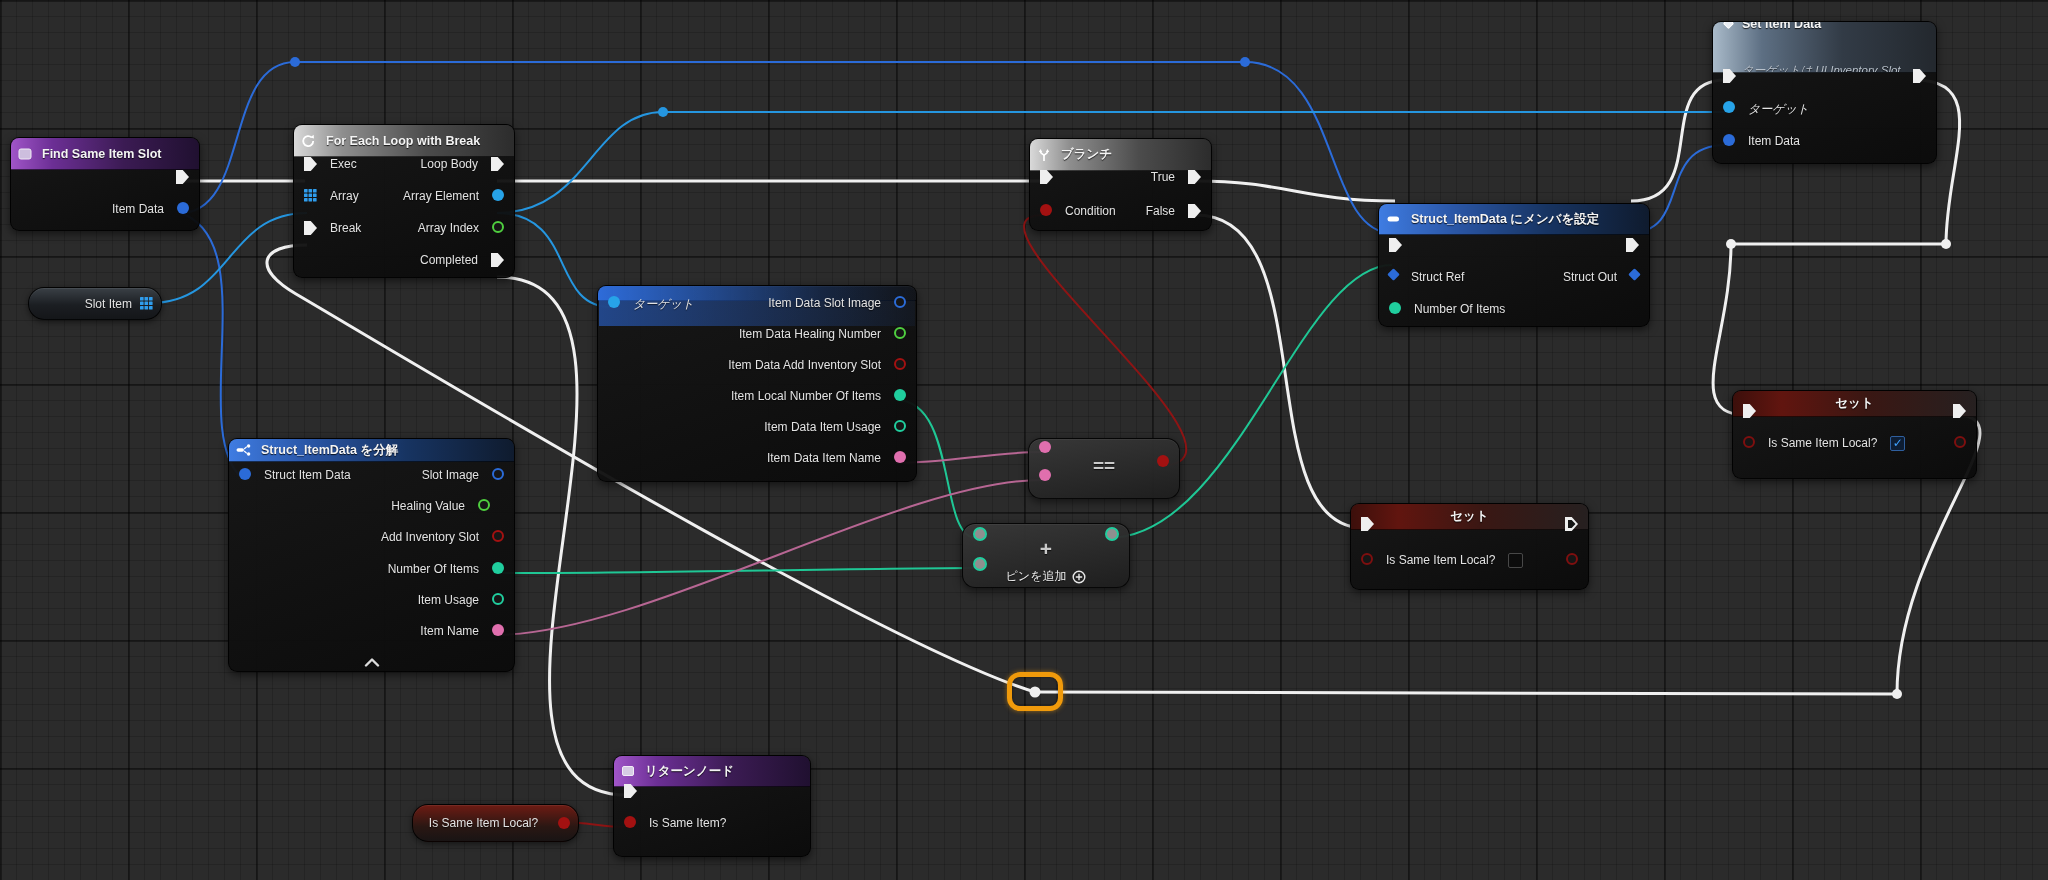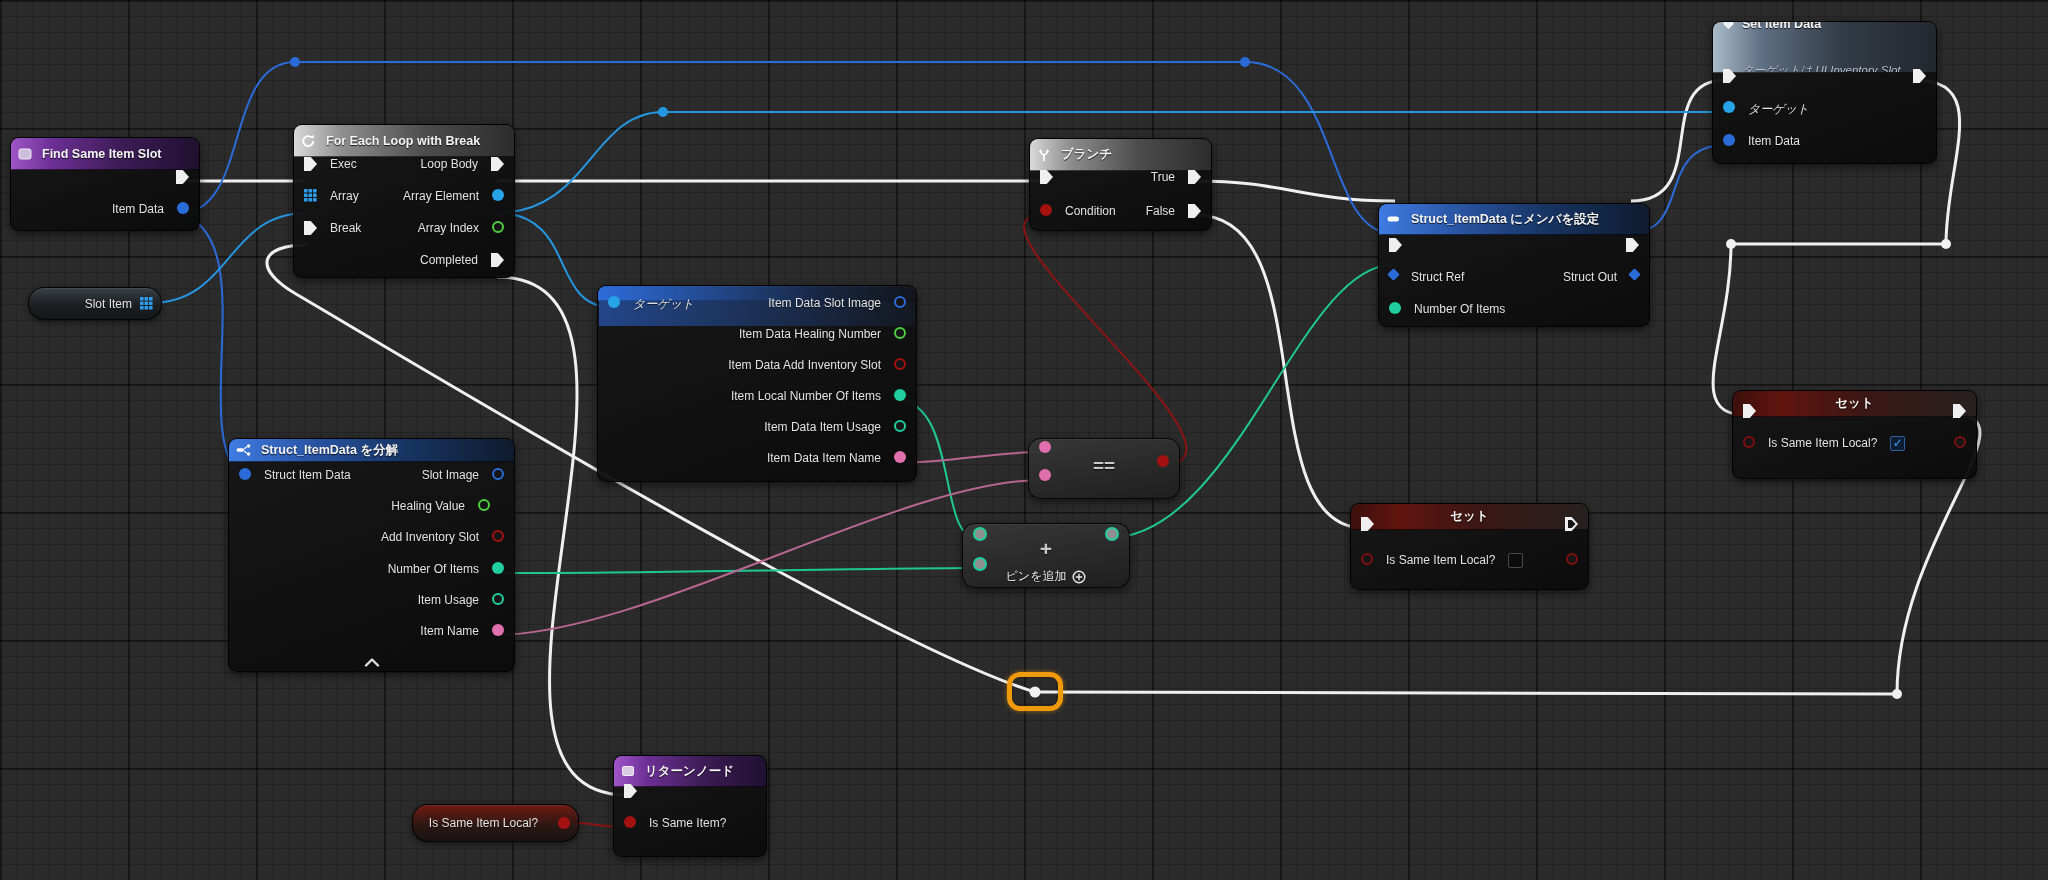--- a/index.html
+++ b/index.html
@@ -407,21 +407,21 @@
         </div>
         <div class="prow L" style="top: 45px; left: 10px;">
           <span class="pdot" style="border: 2.5px solid rgb(126, 15, 15); background: rgb(22, 22, 22);"></span>
           <span class="lbl">Is Same Item Local?</span>
           <span class="cb checked">✓</span>
         </div>
         <div class="prow R" style="top: 45px; right: 10px;">
           <span class="pdot" style="border: 2.5px solid rgb(126, 15, 15); background: rgb(22, 22, 22);"></span>
         </div>
       </div>
-      <div class="node" style="left: 613px; top: 755px; width: 152px; height: 100px;">
+      <div class="node" style="left: 613px; top: 755px; width: 152px; height: 100px; padding-left: 44px;">
         <div class="hdr purple" style="height: 30px;">
           <span style="line-height: 0;"><svg width="14" height="14" viewBox="0 0 14 14">
               <rect x="1.5" y="2.5" width="11" height="9" rx="1.5" fill="#d6cce4" stroke="#f1ecf7"></rect>
             </svg></span>
           <span class="t">リターンノード</span>
         </div>
         <div class="prow L" style="top: 28px; left: 10px;">
           <span class="pexec"></span>
         </div>
         <div class="prow L" style="top: 60px; left: 10px;">

